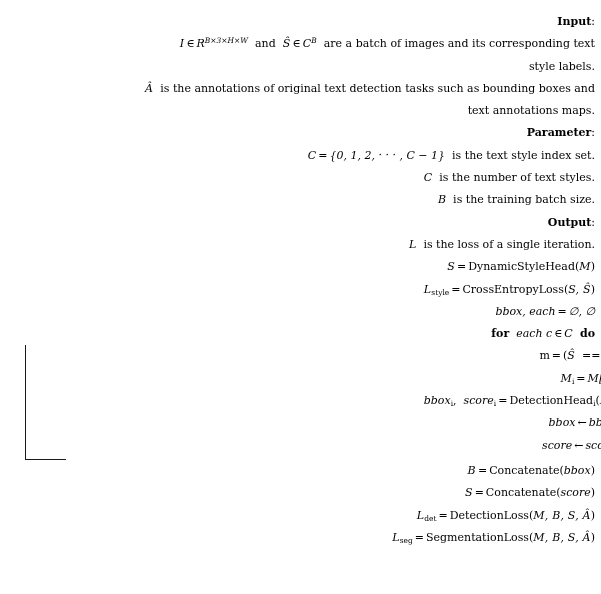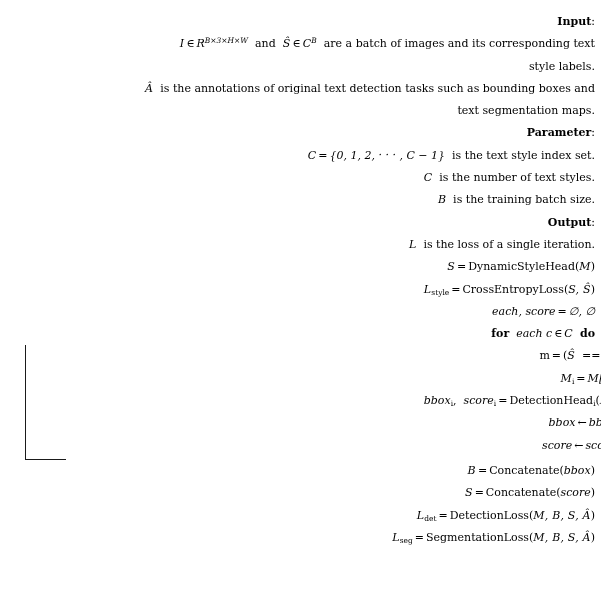--- a/index.html
+++ b/index.html
@@ -99,40 +99,40 @@
 <div id="algorithm">
 
   <div class="line"><span class="kw">Input</span><span class="rm">:</span></div>
 
   <div class="line hang"><span class="cal">I</span><span class="op">∈</span><span class="math">R</span><sup>B×3×H×W</sup><span class="sp"></span><span class="rm">and</span><span class="sp"></span><span class="cal">Ŝ</span><span class="op">∈</span><span class="cal">C</span><sup>B</sup><span class="sp"></span><span class="rm">are a batch of images and its corresponding text</span></div>
 
   <div class="line cont">style labels.</div>
 
   <div class="line hang"><span class="cal">Â</span><span class="sp"></span><span class="rm">is the annotations of original text detection tasks such as bounding boxes and</span></div>
 
-  <div class="line cont">text segmentation maps.</div>
+  <div class="line cont">text annotations maps.</div>
 
   <div class="line"><span class="kw">Parameter</span><span class="rm">:</span></div>
 
   <div class="line"><span class="cal">C</span><span class="op">=</span><span class="math">{0, 1, 2, · · · , C − 1}</span><span class="sp"></span><span class="rm">is the text style index set.</span></div>
 
   <div class="line"><span class="math">C</span><span class="sp"></span><span class="rm">is the number of text styles.</span></div>
 
   <div class="line"><span class="math">B</span><span class="sp"></span><span class="rm">is the training batch size.</span></div>
 
   <div class="line"><span class="kw">Output</span><span class="rm">:</span></div>
 
   <div class="line"><span class="cal">L</span><span class="sp"></span><span class="rm">is the loss of a single iteration.</span></div>
 
 
   <div class="line"><span class="cal">S</span><span class="op">=</span><span class="rm">DynamicStyleHead</span><span class="rm">(</span><span class="cal">M</span><span class="rm">)</span></div>
 
   <div class="line"><span class="cal">L</span><sub>style</sub><span class="op">=</span><span class="rm">CrossEntropyLoss</span><span class="rm">(</span><span class="cal">S, Ŝ</span><span class="rm">)</span></div>
 
-  <div class="line"><span class="it">each, score</span><span class="op">=</span><span class="math">∅, ∅</span></div>
+  <div class="line"><span class="it">bbox, each</span><span class="op">=</span><span class="math">∅, ∅</span></div>
 
   <div class="line"><span class="kw">for</span><span class="sp"></span><span class="it">each c</span><span class="op">∈</span><span class="cal">C</span><span class="sp"></span><span class="kw">do</span></div>
 
   <div class="loop-body">
     <div class="loop-inner">
 
       <div class="line"><span class="rm">m</span><span class="op">=</span><span class="rm">(</span><span class="cal">Ŝ</span><span class="sp"></span><span class="rm">==</span><span class="sp"></span><span class="rm">c</span><span class="rm">)</span></div>
 
       <div class="line"><span class="cal">M</span><sub>i</sub><span class="op">=</span><span class="cal">M</span><span class="it">[m]</span></div>
 

